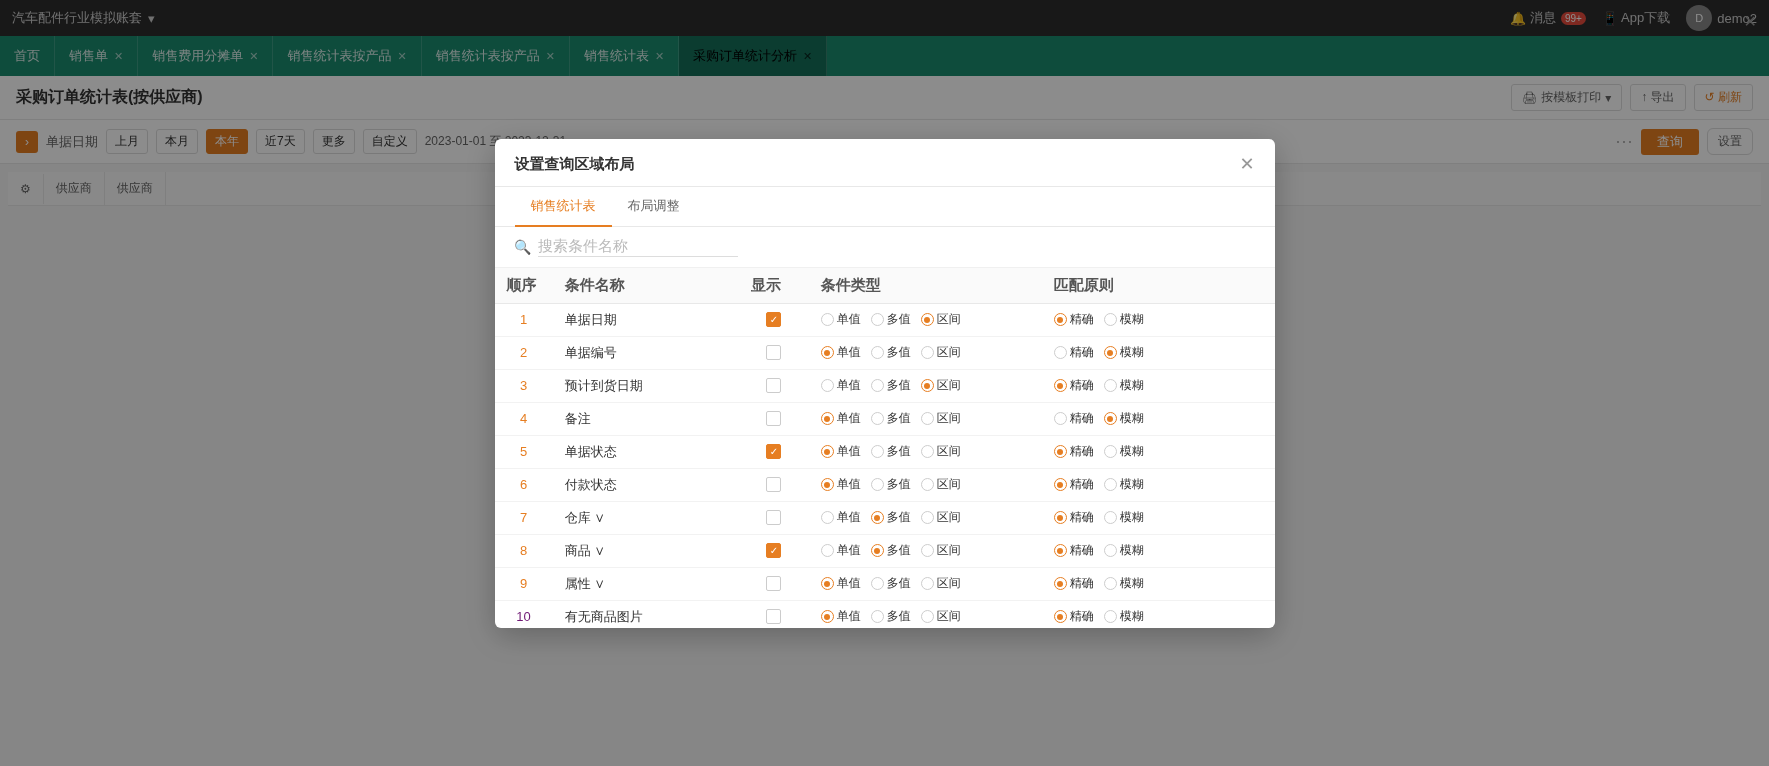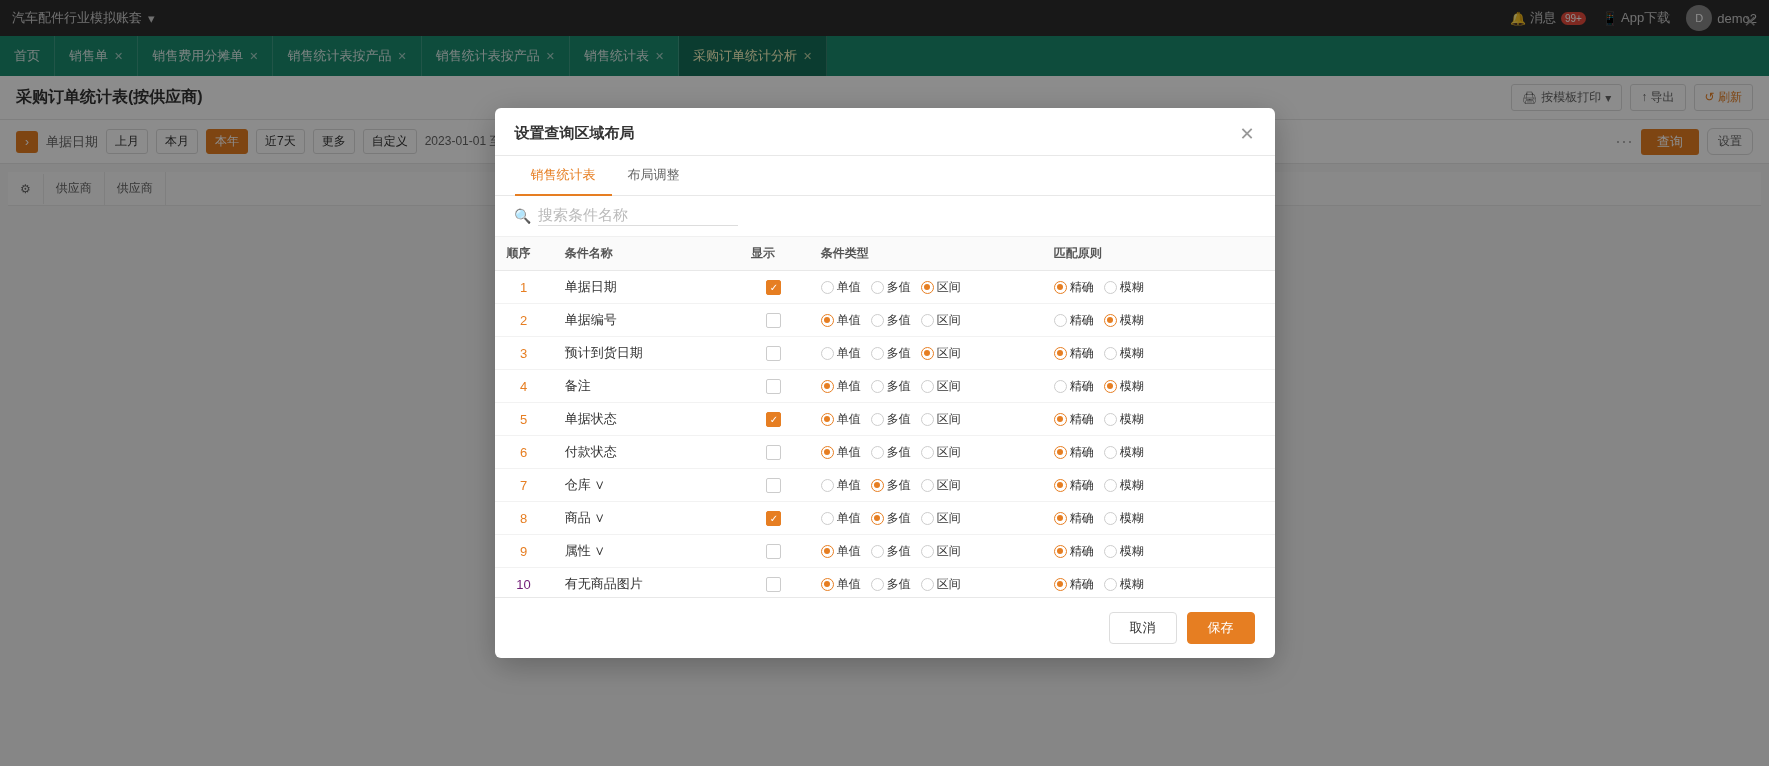--- a/index.html
+++ b/index.html
@@ -33,21 +33,21 @@
       display: flex;
       align-items: center;
       padding: 0 14px;
       color: rgba(255,255,255,0.85);
       font-size: 13px;
       cursor: pointer;
       white-space: nowrap;
       border-right: 1px solid rgba(255,255,255,0.15);
     }
     .tab-item:first-child { border-left: none; }
-    .tab-item.active { background: rgba(0,0,0,0.2); color: #fef9c3; }
+    .tab-item.active { background: rgba(0,0,0,0.2); color: #000000; }
     .tab-close { margin-left: 6px; opacity: 0.7; font-size: 11px; }
 
     
     .page-area {
       background: #f5f5f5;
       min-height: calc(766px - 36px - 40px);
       position: relative;
     }
 
     
@@ -177,21 +177,21 @@
       max-height: 360px;
     }
     .dialog-table {
       width: 100%;
       border-collapse: collapse;
     }
     .dialog-table thead th {
       background: #fafafa;
       padding: 8px 12px;
       text-align: left;
-      font-size: 12px;
+      font-size: 15px;
       font-weight: 600;
       color: #555;
       border-bottom: 1px solid #e8e8e8;
       position: sticky;
       top: 0;
       z-index: 2;
     }
     .dialog-table tbody tr {
       border-bottom: 1px solid #f2f2f2;
     }
@@ -776,18 +776,14 @@
                     <div class="radio-dot"></div>
                     <span>模糊</span>
                   </div>
                 </div>
               </td>
             </tr>
           </tbody>
       </table>
     </div>
 
-    <div class="dialog-footer">
-      <button class="btn-cancel">取消</button>
-      <button class="btn-save">保存</button>
-    </div>
   </div>
 </div>
 
 </body></html>

